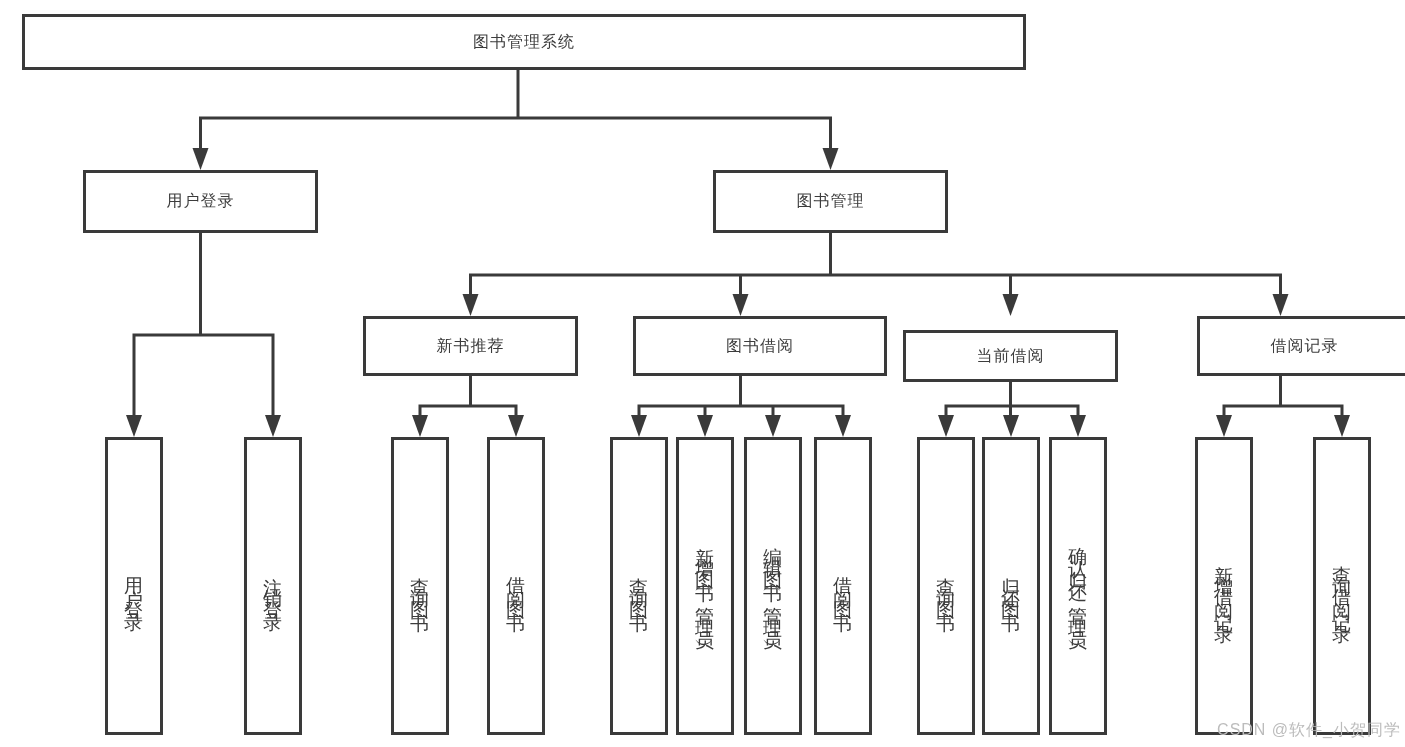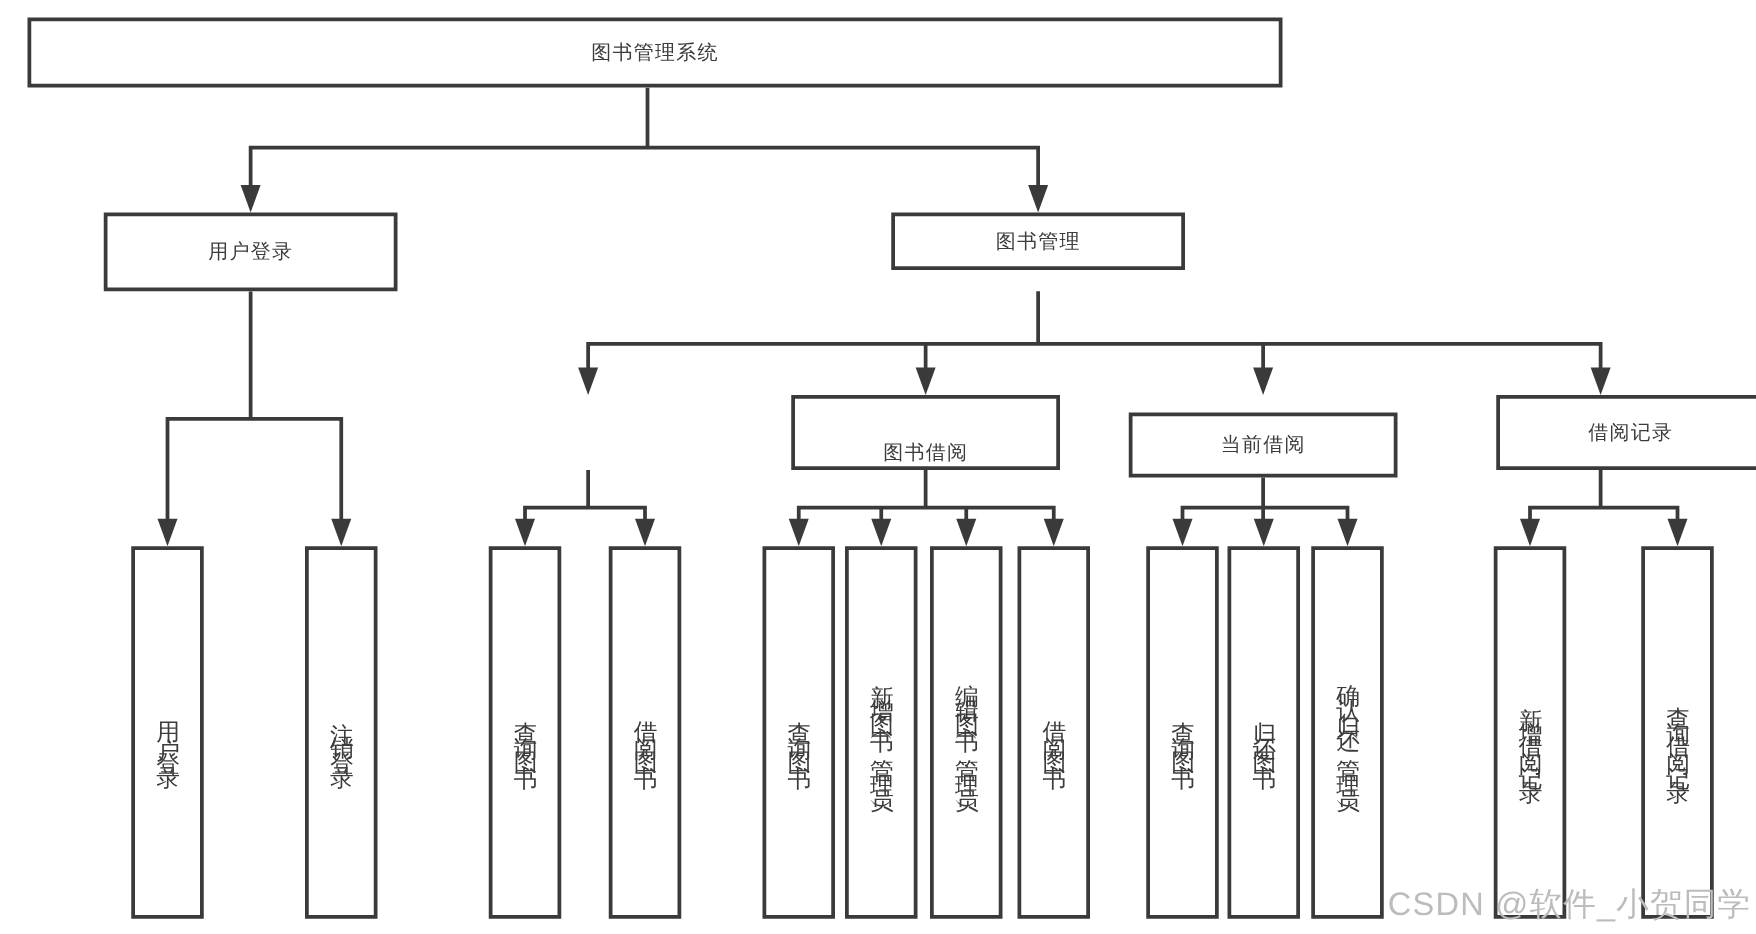--- a/index.html
+++ b/index.html
@@ -40,21 +40,21 @@
     text-orientation: mixed;
     font-size: 19px;
     letter-spacing: 12px;
     line-height: 1;
     white-space: nowrap;
   }
   .watermark {
     position: absolute;
     right: 4px;
     bottom: 6px;
-    font-size: 26px;
+    font-size: 16px;
     color: #bcbcbc;
     letter-spacing: 1px;
     white-space: nowrap;
     text-align: center;
   }
 </style>
 </head>
 <body>
 
 <div class="stage">
@@ -110,25 +110,28 @@
     </g>
   </svg>
 
   <div class="node" style="left:22px; top:14px; width:1004px; height:56px;">
     <span class="htext">图书管理系统</span>
   </div>
 
   <div class="node" style="left:83px; top:170px; width:235px; height:63px;">
     <span class="htext">用户登录</span>
   </div>
-  <div class="node" style="left:713px; top:170px; width:235px; height:46px;">
+  <div class="node" style="left:713px; top:170px; width:235px; height:63px;">
     <span class="htext">图书管理</span>
   </div>
 
-  <div class="node" style="left:633px; top:316px; width:215px; height:60px;align-items:flex-end;">
+  <div class="node" style="left:363px; top:316px; width:215px; height:60px;">
+    <span class="htext">新书推荐</span>
+  </div>
+  <div class="node" style="left:633px; top:316px; width:254px; height:60px;">
     <span class="htext">图书借阅</span>
   </div>
   <div class="node" style="left:903px; top:316px; width:215px; height:52px;margin-top:14px;">
     <span class="htext">当前借阅</span>
   </div>
   <div class="node" style="left:1173px; top:316px; width:215px; height:60px;margin-left:24px;">
     <span class="htext">借阅记录</span>
   </div>
 
   <div class="node" style="left:105px; top:437px; width:58px; height:298px;">

